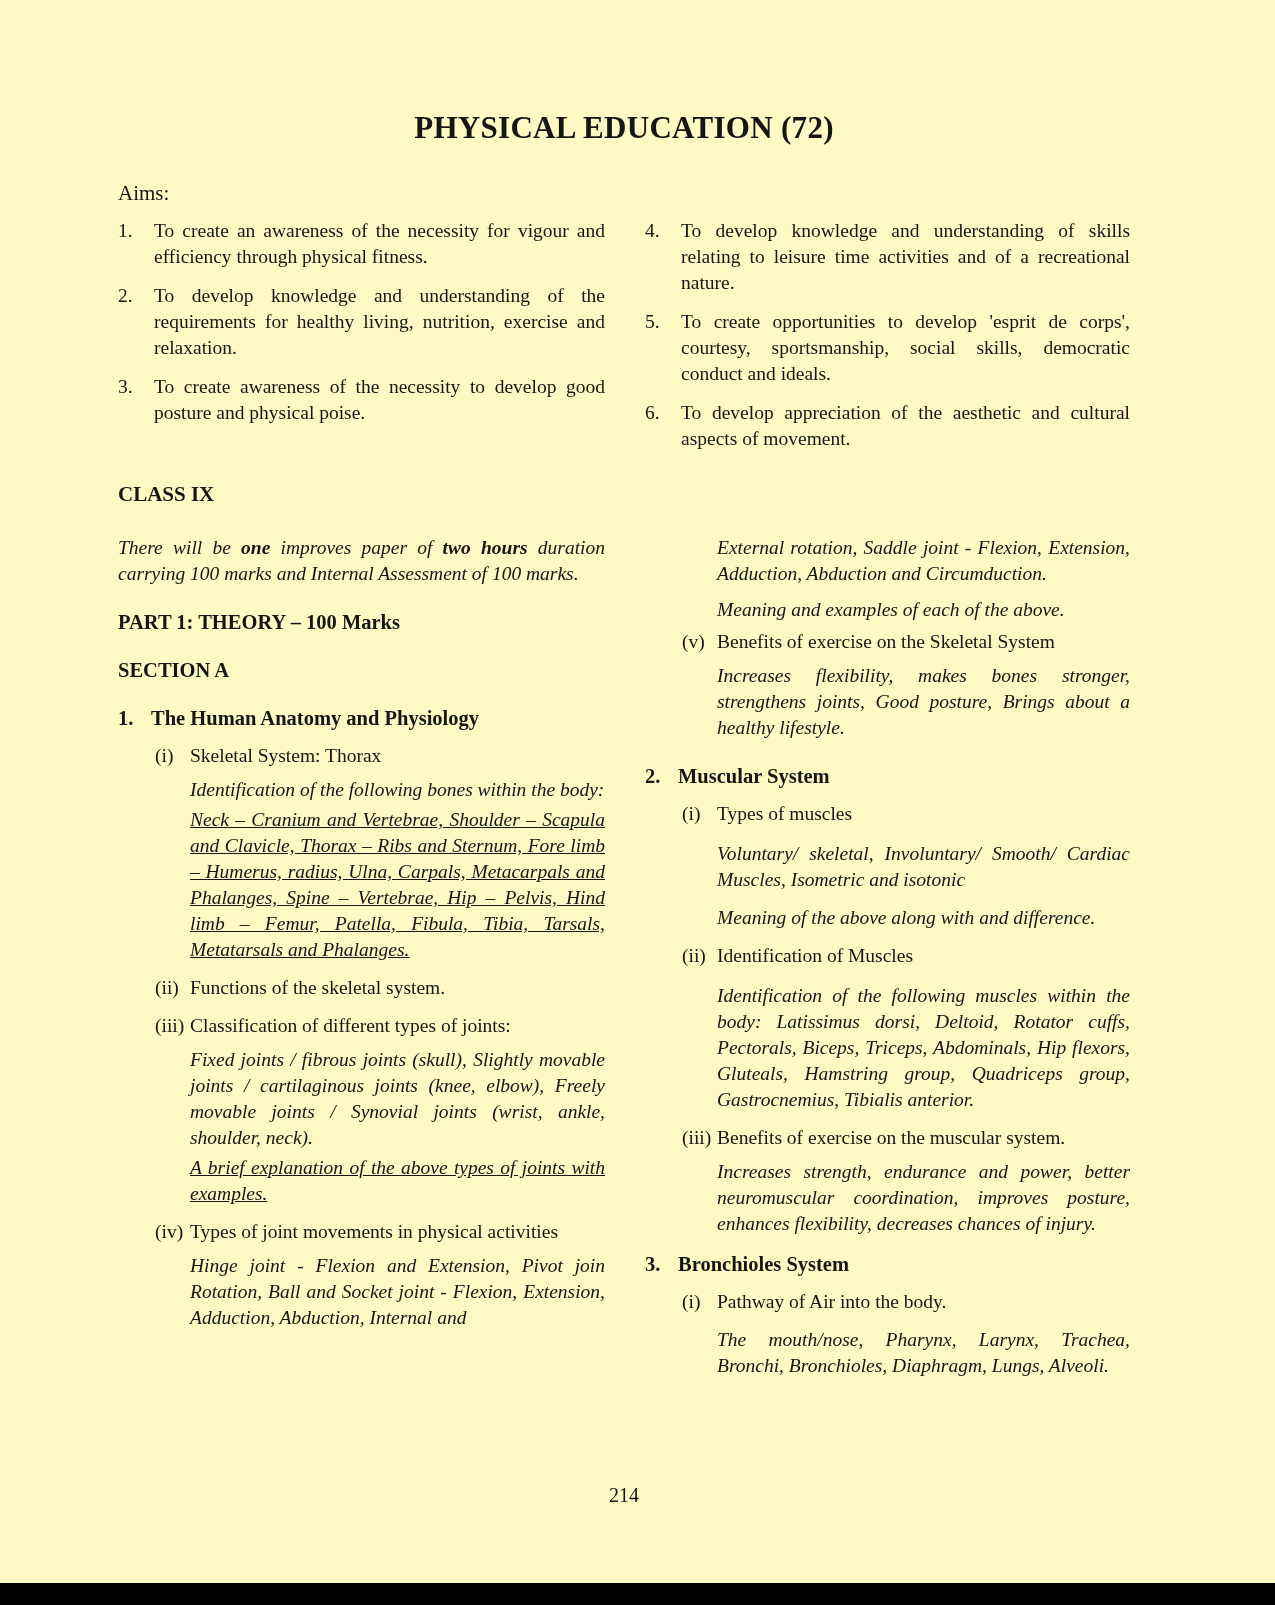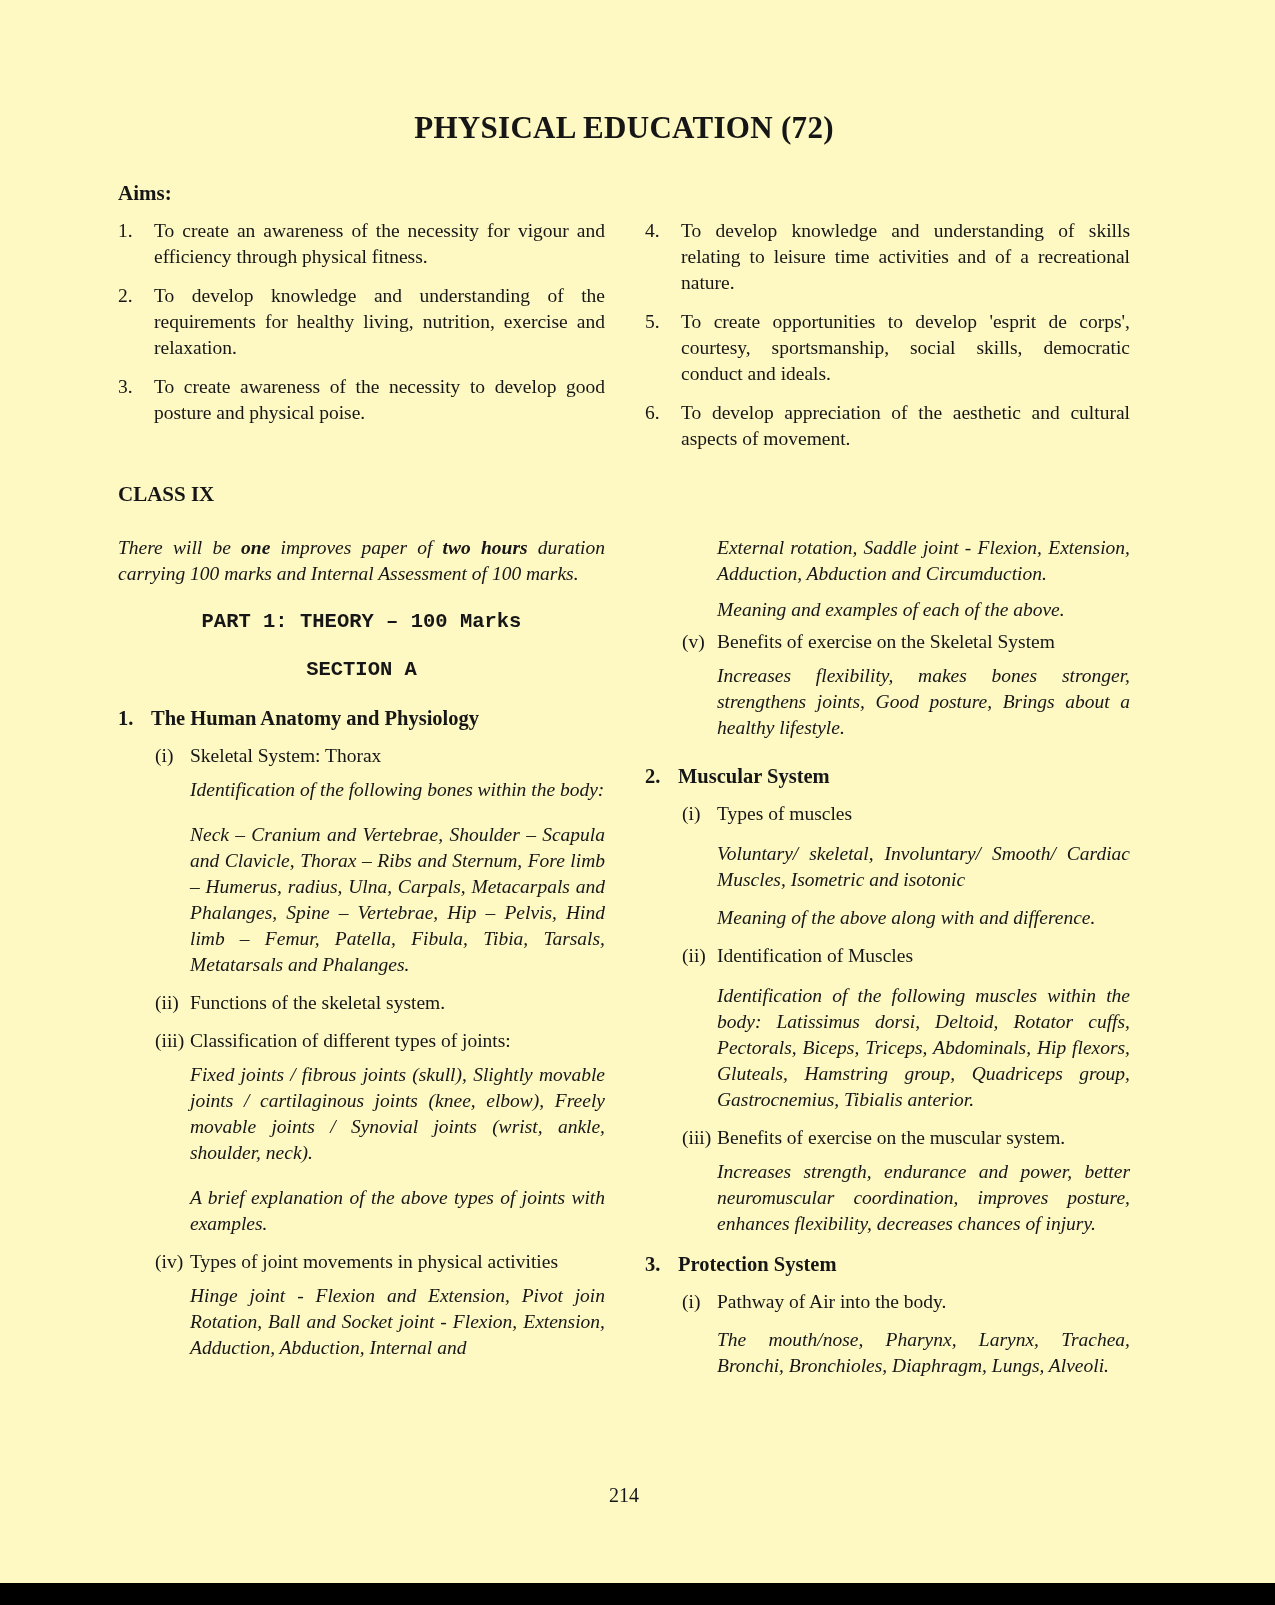--- a/index.html
+++ b/index.html
@@ -20,66 +20,64 @@
     margin: 0;
     padding-top: 110px;
     text-align: center;
     font-weight: bold;
     font-size: 31px;
     line-height: 36px;
     letter-spacing: 0.3px;
   }
   .aims-heading {
     margin: 34px 0 0 0;
-    font-weight: bold;
+    font-weight: normal;
     font-size: 21px;
   }
   .two-col { display: flex; gap: 40px; align-items: flex-start; }
   .col-l { width: 487px; }
   .col-r { width: 485px; }
   .aims-cols { margin-top: 12px; }
   p { margin: 0; text-align: justify; }
   .aim-item { position: relative; padding-left: 36px; margin-bottom: 13px; }
   .aim-num { position: absolute; left: 0; top: 0; }
   .class-heading {
     margin: 16px 0 0 0;
     text-align: left;
     font-weight: bold;
     font-size: 21px;
   }
   .main-cols { margin-top: 28px; }
   .intro { font-style: italic; }
   .intro strong { font-style: italic; }
   .center-heading {
     margin: 22px 0 0 0;
-    text-align: center;
     font-weight: bold;
     font-size: 20.5px;
     line-height: 26px;
-    font-family: Liberation Mono, monospace;
   }
   .sec-title {
     position: relative;
     padding-left: 33px;
     margin: 22px 0 0 0;
     font-weight: bold;
     font-size: 20.5px;
     text-align: left;
   }
   .sec-num { position: absolute; left: 0; top: 0; }
   .sub-item { margin-left: 37px; margin-top: 12px; }
   .sub-head { position: relative; padding-left: 35px; text-align: justify; }
   .sub-label { position: absolute; left: 0; top: 0; }
   .detail {
     margin-left: 35px;
     margin-top: 8px;
     font-style: italic;
     text-align: justify;
   }
-  .detail.tight { margin-top: 19px; }
+  .detail.tight { margin-top: 4px; text-decoration: underline; }
   .cont { margin-left: 72px; margin-top: 0; margin-bottom: 10px; }
   .cont2 { margin-left: 72px; margin-top: 0; margin-bottom: 6px; }
   .page-number {
     position: absolute;
     left: 118px;
     width: 1012px;
     top: 1482px;
     text-align: center;
     font-size: 20px;
   }
@@ -214,21 +212,21 @@
 
         <div class="sub-item">
           <div class="sub-head">
             <span class="sub-label">(iii)</span><span>Benefits of exercise on the muscular system.</span>
           </div>
           <p class="detail">Increases strength, endurance and power, better neuromuscular coordination, improves posture, enhances flexibility, decreases chances of injury.</p>
         </div>
 
         <div class="sec-title" style="margin-top:14px;">
           <span class="sec-num">3.</span>
-          <span>Protection System</span>
+          <span>Bronchioles System</span>
         </div>
 
         <div class="sub-item">
           <div class="sub-head">
             <span class="sub-label">(i)</span><span>Pathway of Air into the body.</span>
           </div>
           <p class="detail" style="margin-top:12px;">The mouth/nose, Pharynx, Larynx, Trachea, Bronchi, Bronchioles, Diaphragm, Lungs, Alveoli.</p>
         </div>
 
       </div>

